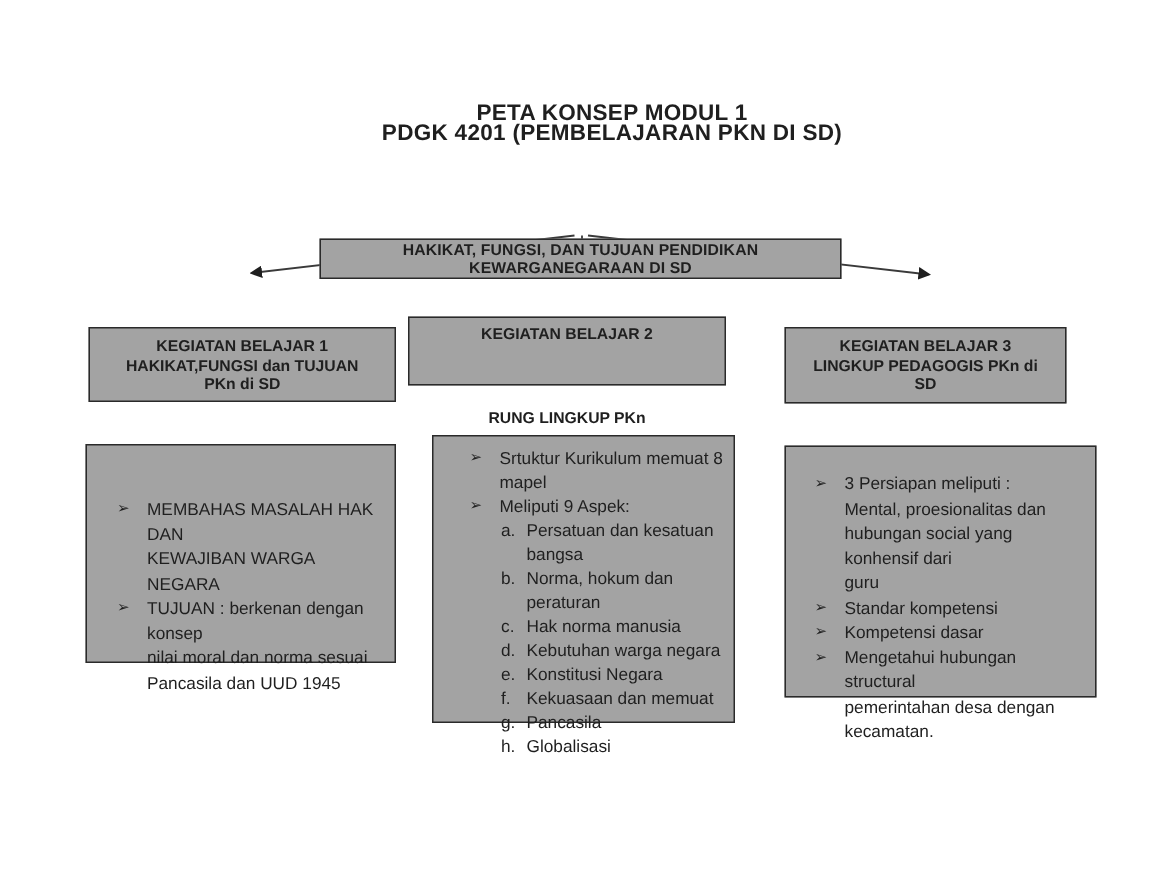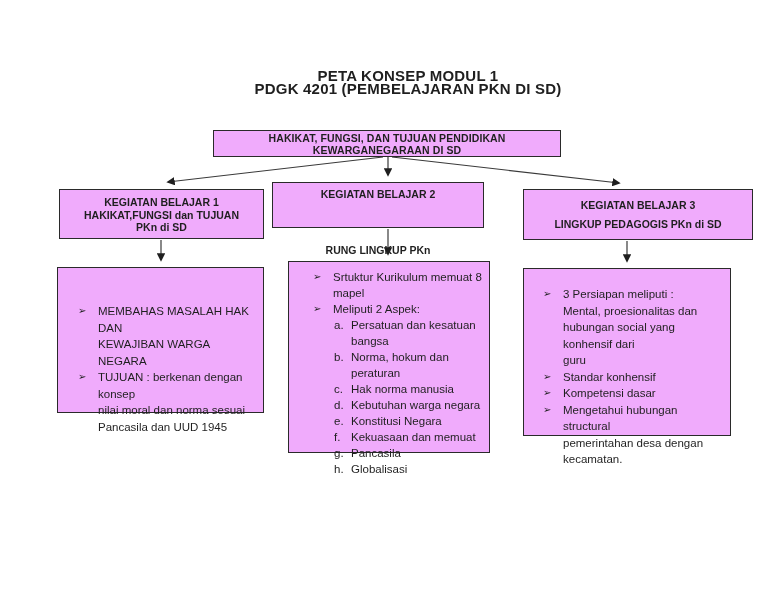--- a/index.html
+++ b/index.html
@@ -5,30 +5,30 @@
   html,body{margin:0;padding:0;background:#ffffff;}
   .page{
     position:relative;width:768px;height:594px;background:#ffffff;
     font-family:"Liberation Sans",sans-serif;color:#1f1f1f;overflow:hidden;
   }
   .title-block{position:absolute;top:69px;left:0;width:768px;text-align:center;}
   .title-line{font-size:15px;font-weight:bold;letter-spacing:.2px;line-height:13px;padding-left:48px;}
   .title-line + .title-line{}
 
   .node{
-    position:absolute;border:1.6px solid #2a2a2a;background:#f0abfc;
-    box-sizing:border-box;text-align:center;
+    position:absolute;border:1.6px solid #2a2a2a;background:#a3a3a3;
+    box-sizing:border-box;text-align:center;margin-top:29px;
   }
   .node.heading{font-weight:bold;font-size:10.5px;}
   .root-box{left:213px;top:130px;width:348px;height:27px;
     display:flex;align-items:center;justify-content:center;letter-spacing:.1px;}
   .kb{display:flex;flex-direction:column;justify-content:space-around;padding:5px 18px;}
   .kb1{left:59px;top:189px;width:205px;height:50px;}
   .kb2{left:272px;top:182px;width:212px;height:46px;gap:44px;}
-  .kb3{left:523px;top:189px;width:230px;height:51px;}
+  .kb3{left:523px;top:189px;width:188px;height:51px;}
 
   .detail{font-size:11.5px;text-align:left;}
   .d1{left:57px;top:267px;width:207px;height:146px;padding:35px 8px 0 20px;line-height:16.5px;}
   .d2{left:288px;top:261px;width:202px;height:192px;padding:7px 4px 0 24px;line-height:16px;}
   .d3{left:523px;top:268px;width:208px;height:168px;padding:17px 4px 0 19px;line-height:16.5px;}
 
   .item{display:flex;}
   .item.indent{margin-left:21px;}
   .marker{flex:none;}
   .marker.glyph{width:20px;font-size:10px;}
@@ -92,21 +92,21 @@
       </div>
     </div>
   <div class="node detail d2">
       <div class="item">
         <span class="marker glyph">➢</span>
         <span class="itext">Srtuktur Kurikulum memuat 8
 mapel</span>
       </div>
       <div class="item">
         <span class="marker glyph">➢</span>
-        <span class="itext">Meliputi 2 Aspek:</span>
+        <span class="itext">Meliputi 9 Aspek:</span>
       </div>
       <div class="item indent">
         <span class="marker letter">a.</span>
         <span class="itext">Persatuan dan kesatuan
 bangsa</span>
       </div>
       <div class="item indent">
         <span class="marker letter">b.</span>
         <span class="itext">Norma, hokum dan peraturan</span>
       </div>
@@ -138,21 +138,21 @@
   <div class="node detail d3">
       <div class="item">
         <span class="marker glyph">➢</span>
         <span class="itext">3 Persiapan meliputi :
 Mental, proesionalitas dan
 hubungan social yang konhensif dari
 guru</span>
       </div>
       <div class="item">
         <span class="marker glyph">➢</span>
-        <span class="itext">Standar konhensif</span>
+        <span class="itext">Standar kompetensi</span>
       </div>
       <div class="item">
         <span class="marker glyph">➢</span>
         <span class="itext">Kompetensi dasar</span>
       </div>
       <div class="item">
         <span class="marker glyph">➢</span>
         <span class="itext">Mengetahui hubungan structural
 pemerintahan desa dengan
 kecamatan.</span>

